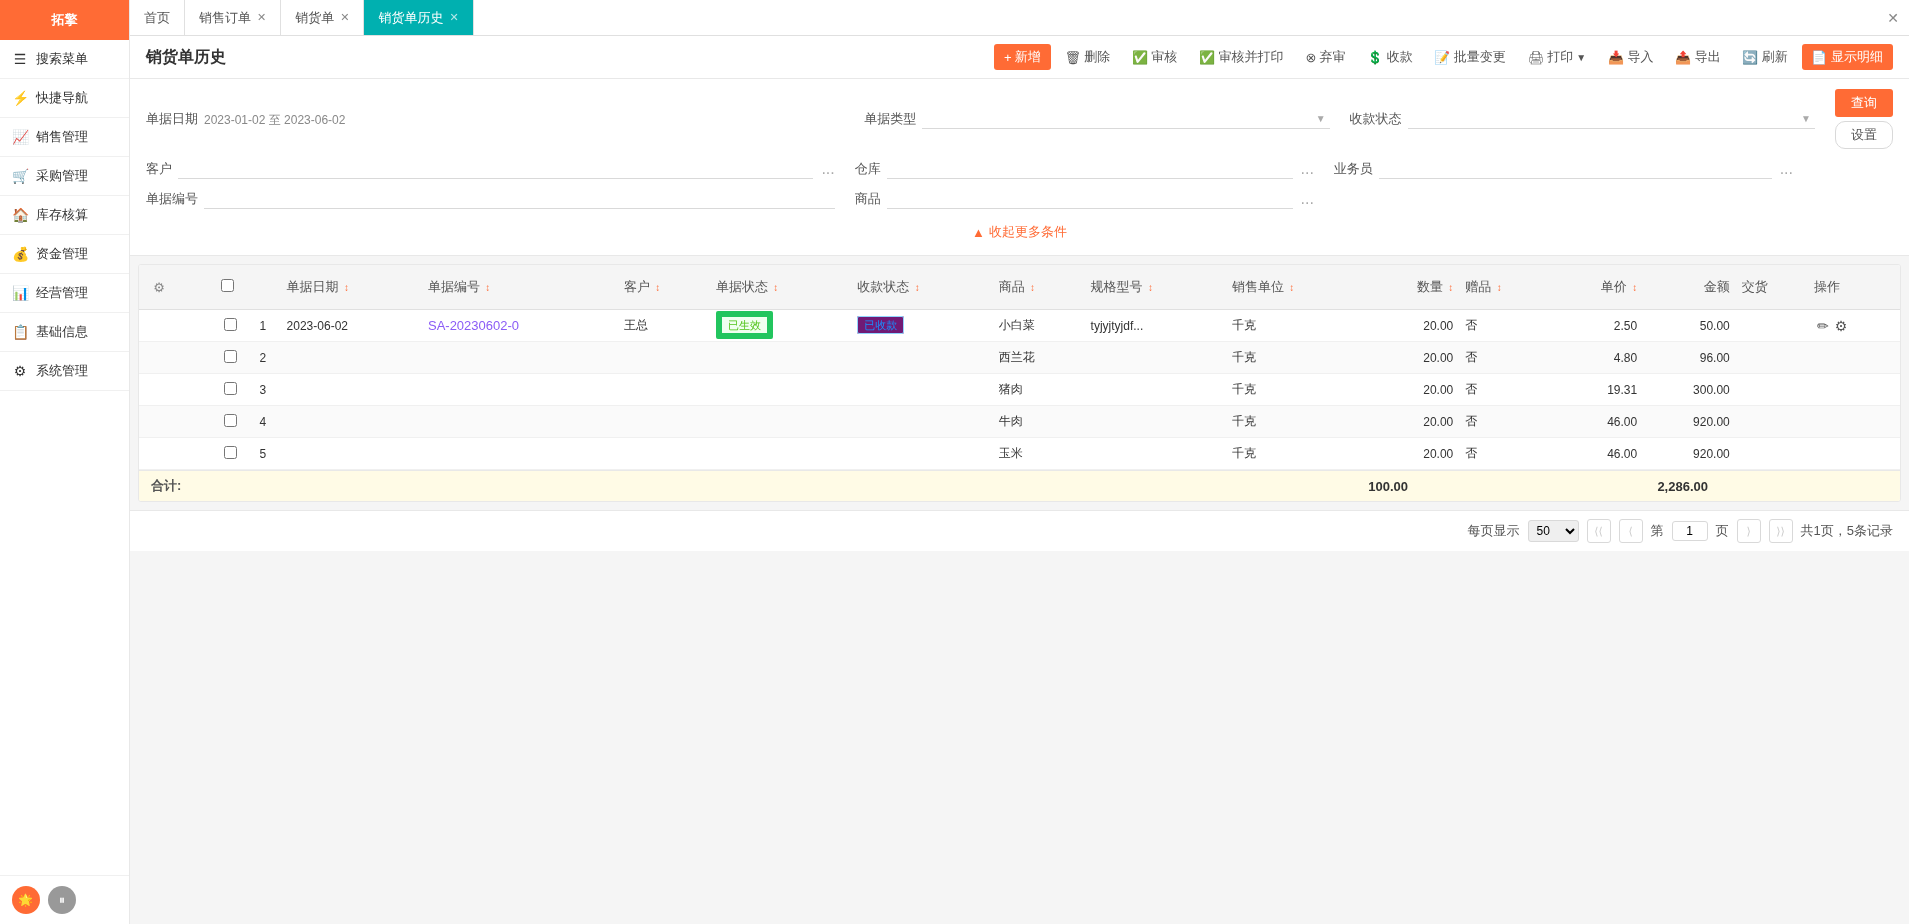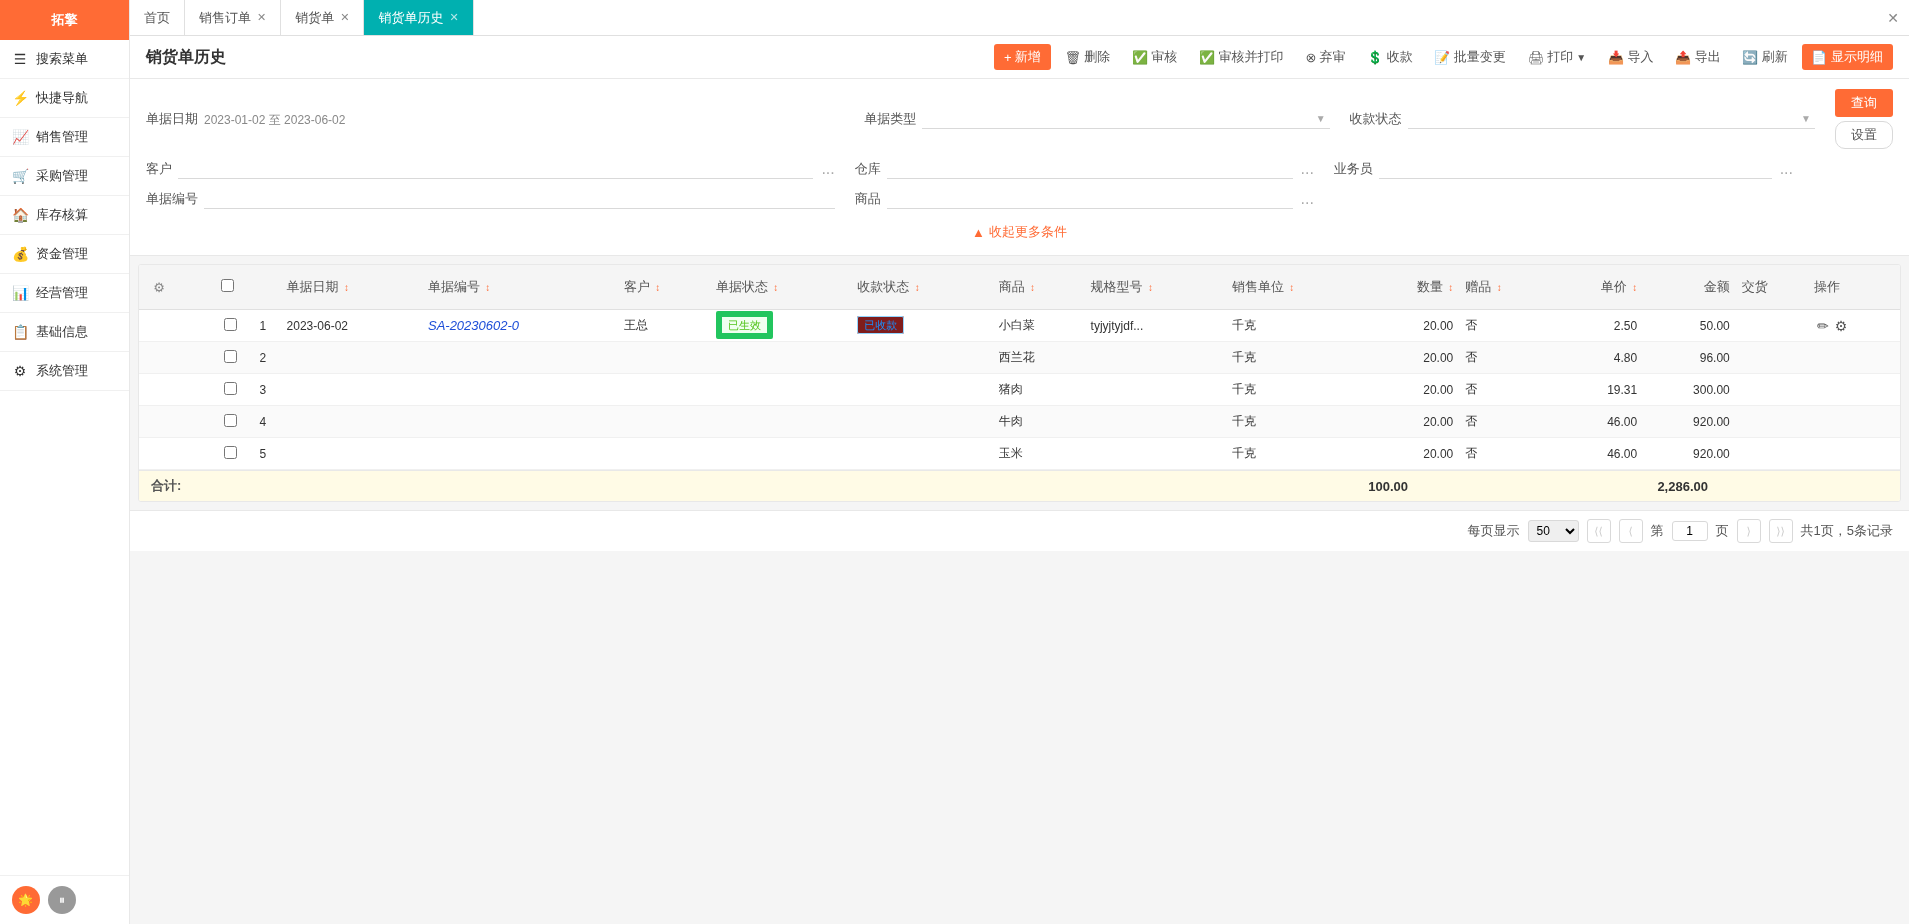--- a/index.html
+++ b/index.html
@@ -281,22 +281,22 @@
       font-size: 12px;
       white-space: nowrap;
     }
     .data-table tbody tr:nth-child(even) td { background: #fafafa; }
     .badge {
       padding: 2px 6px;
       border-radius: 2px;
       font-size: 11px;
     }
     .badge-green { background: #f0fff0; color: #52c41a; border: 6px solid #22c55e; }
-    .badge-blue { background: #7f1d1d; color: #1890ff; border: 1px solid #91d5ff; }
-    .link-text { color: #1d4ed8; cursor: pointer; font-style: italic; }
+    .badge-blue { background: #701a75; color: #1890ff; border: 1px solid #91d5ff; }
+    .link-text { color: #8b5cf6; cursor: pointer; }
     .action-btn {
       color: #555;
       cursor: pointer;
       font-size: 14px;
       padding: 0 3px;
     }
     .settings-icon {
       display: flex;
       align-items: center;
       justify-content: center;

